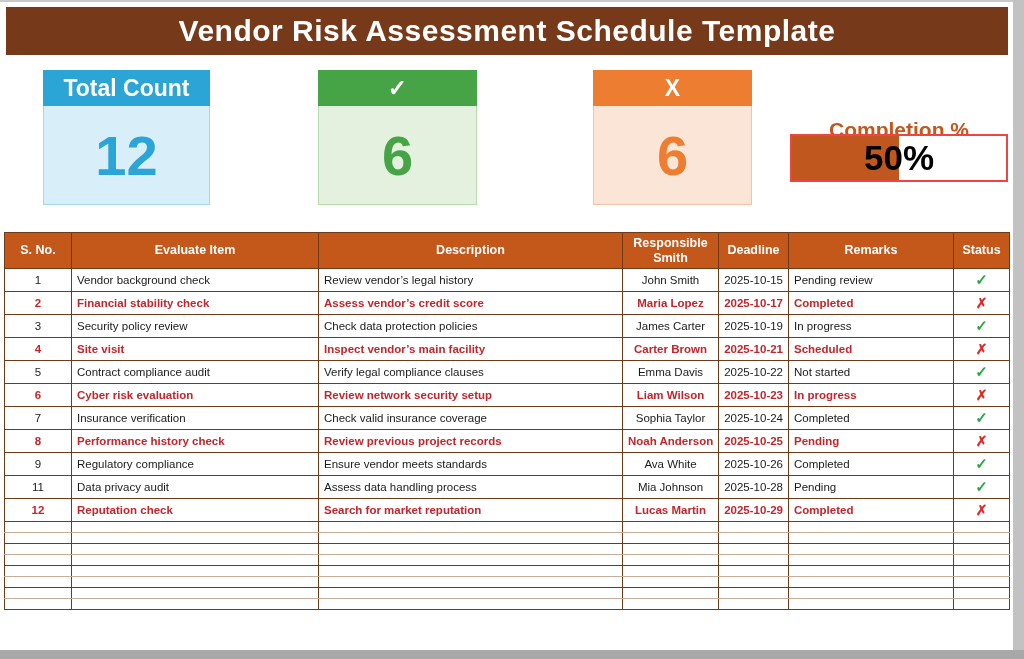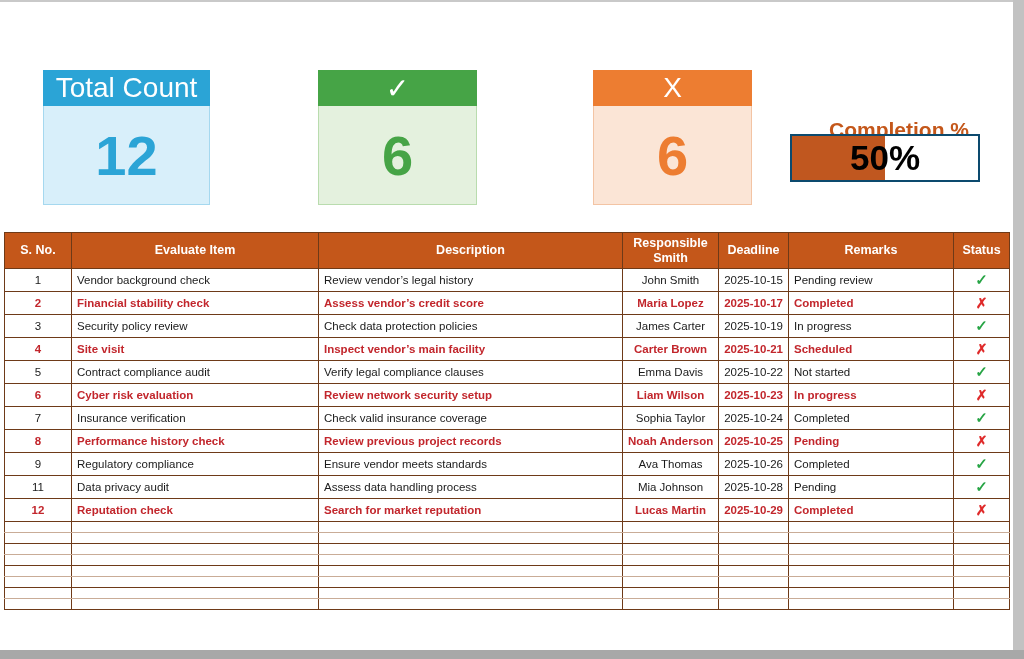--- a/index.html
+++ b/index.html
@@ -16,41 +16,41 @@
   
   .titlebar {
     position:absolute; left:6px; top:7px; width:1002px; height:48px;
     background:#763919; color:#fff; display:flex; align-items:center; justify-content:center;
     font-size:30px; font-weight:bold; letter-spacing:0.5px;
   }
 
   
   .card { position:absolute; top:70px; }
   .card .hd { height:36px; display:flex; align-items:center; justify-content:center;
-              color:#fff; font-weight:normal; font-size:28px; }
+              color:#fff; font-weight:bold; font-size:23px; }
   .card .bd { height:99px; display:flex; align-items:center; justify-content:center;
               font-size:56px; font-weight:bold; }
   .card-total { left:43px;  width:167px; }
   .card-total .hd { background:#2ba4d6; }
   .card-total .bd { background:#d8effa; color:#2ba4d6; border:1px solid #a5d8ef; border-top:none; }
   .card-pass  { left:318px; width:159px; }
   .card-pass .hd { background:#46a446; }
   .card-pass .bd { background:#e4f1de; color:#46a446; border:1px solid #b9dcae; border-top:none; }
   .card-fail  { left:593px; width:159px; }
   .card-fail .hd { background:#ed7d31; }
   .card-fail .bd { background:#fbe5d6; color:#ed7d31; border:1px solid #f3c4a4; border-top:none; }
 
   
   .completion-label {
     position:absolute; left:790px; top:102px; width:218px; text-align:center;
     font-size:21px; font-weight:bold; color:#c4571a;margin-top:16px;
   }
   .progress {
-    position:absolute; left:790px; top:134px; width:190px; height:48px;
-    border:2px solid #0c4a6e; background:#fff;
+    position:absolute; left:790px; top:134px; width:218px; height:48px;
+    border:2px solid #ef4444; background:#fff;
   }
   .progress .fill { position:absolute; left:0; top:0; bottom:0; background:#c0571f; }
   .progress .pct  { position:absolute; left:0; top:0; width:100%; height:100%;
                     display:flex; align-items:center; justify-content:center;
                     font-size:35px; font-weight:bold; color:#000; }
 
   
   table.sched {
     position:absolute; left:4px; top:232px; width:1005px;
     border-collapse:collapse; table-layout:fixed;border-radius:31px;
@@ -70,20 +70,21 @@
   .icon-bad { color:#df2a2a; font-weight:bold; font-size:14px; }
   tr.empty td { height:11px; border-top:none; }
   tr.empty.minor td { border-bottom:1px solid #c9ac97; }
   tr.empty.major td { border-bottom:1px solid #6e3a18; }
 </style>
 </head>
 <body>
 
 <div class="page">
 
+  <div class="titlebar">Vendor Risk Assessment Schedule Template</div>
 
   <div class="card card-total">
     <div class="hd">Total Count</div>
     <div class="bd">12</div>
   </div>
 
   <div class="card card-pass">
     <div class="hd">✓</div>
     <div class="bd">6</div>
   </div>
@@ -190,21 +191,21 @@
           <td class="c-desc">Review previous project records</td>
           <td class="c-person">Noah Anderson</td>
           <td class="c-deadline">2025-10-25</td>
           <td class="c-remarks">Pending</td>
           <td class="c-status"><span class="icon-bad">✗</span></td>
         </tr>
         <tr class="data-row">
           <td class="c-sno">9</td>
           <td class="c-item">Regulatory compliance</td>
           <td class="c-desc">Ensure vendor meets standards</td>
-          <td class="c-person">Ava Thomas</td>
+          <td class="c-person">Ava White</td>
           <td class="c-deadline">2025-10-26</td>
           <td class="c-remarks">Completed</td>
           <td class="c-status"><span class="icon-ok">✓</span></td>
         </tr>
         <tr class="data-row">
           <td class="c-sno">11</td>
           <td class="c-item">Data privacy audit</td>
           <td class="c-desc">Assess data handling process</td>
           <td class="c-person">Mia Johnson</td>
           <td class="c-deadline">2025-10-28</td>

